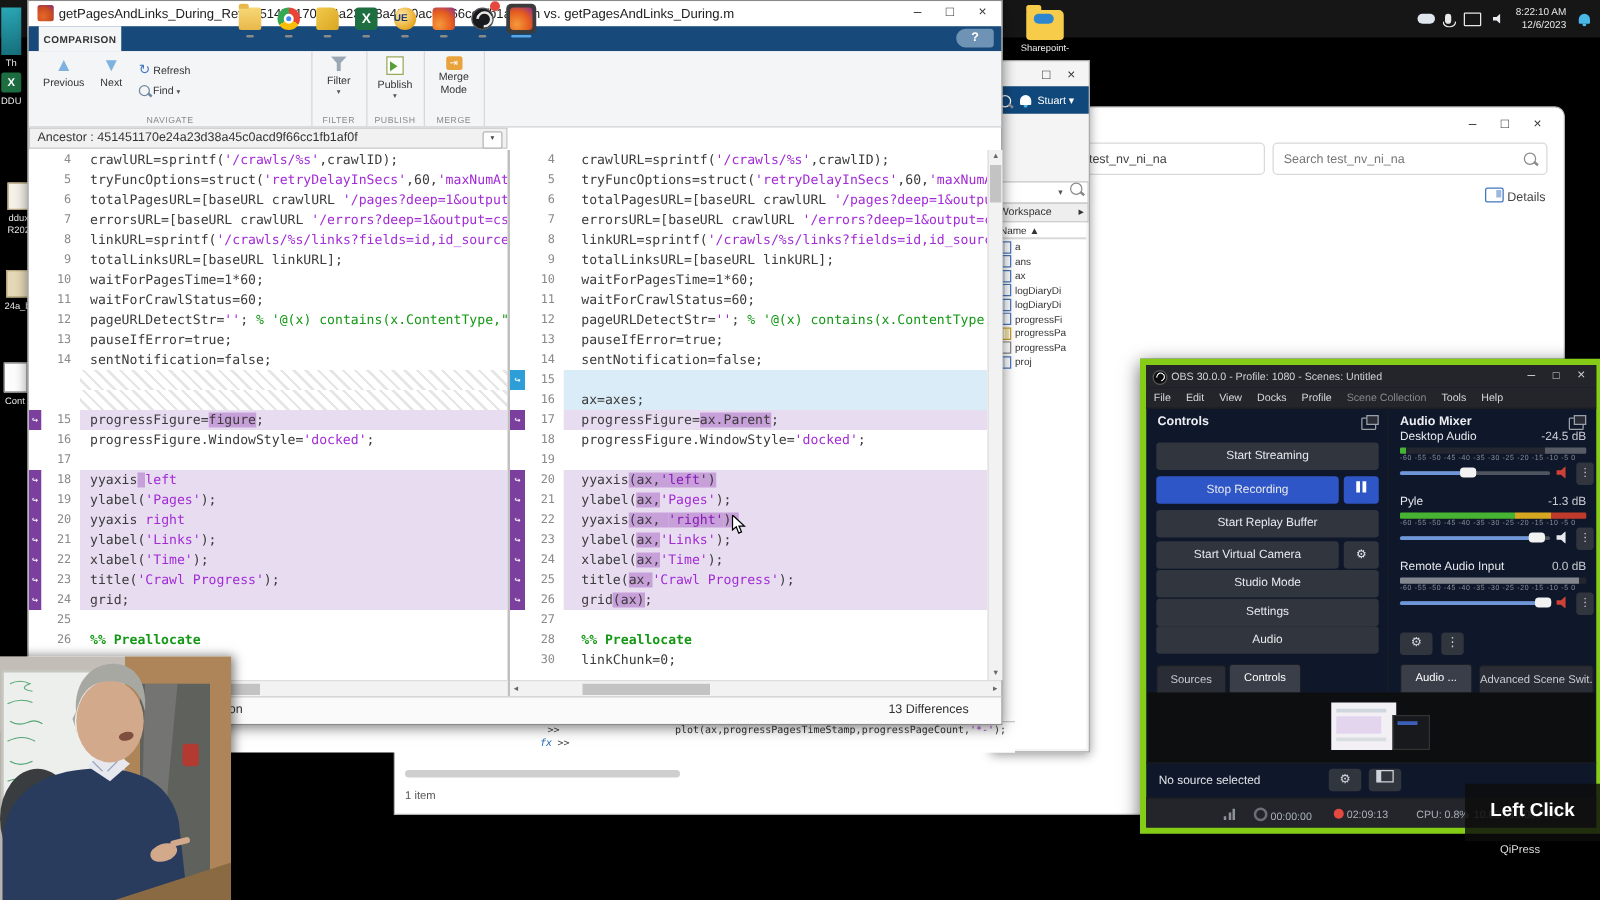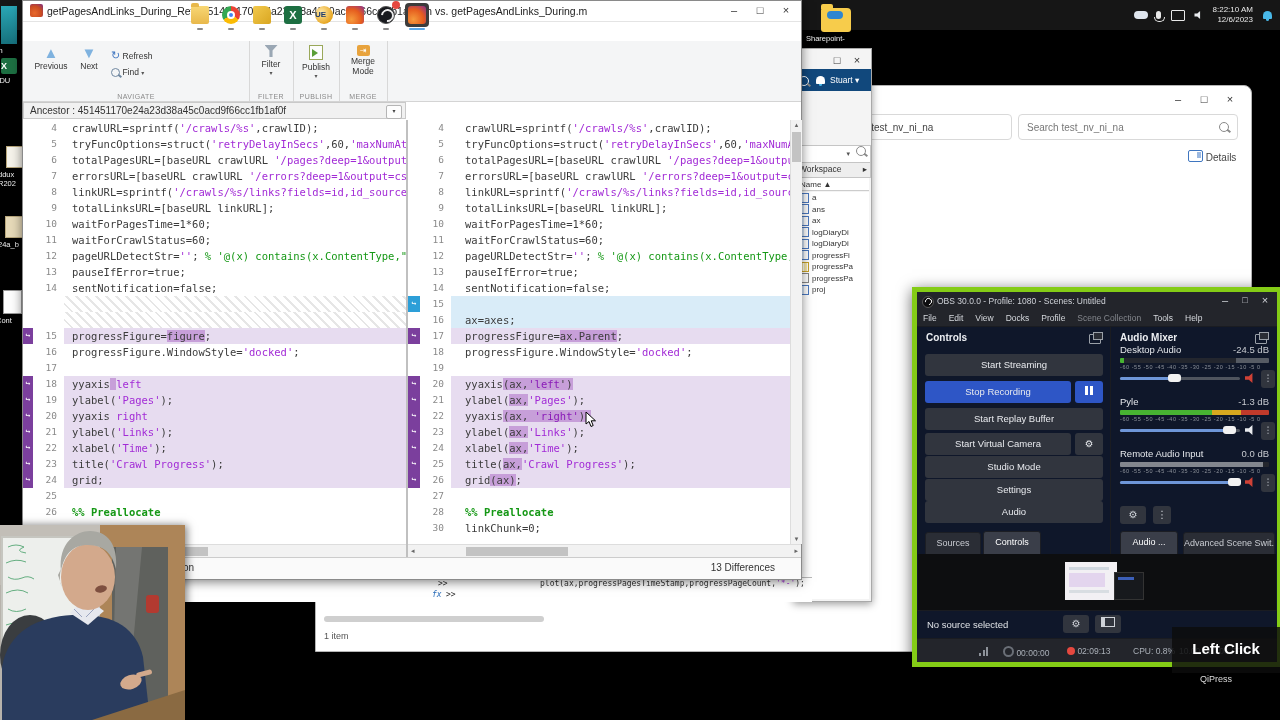--- a/index.html
+++ b/index.html
@@ -1,20 +1,20 @@
 <!DOCTYPE html>
 <html><head>
 <meta charset="utf-8">
 <style>
   html,body{margin:0;padding:0;width:1280px;height:720px;overflow:hidden;background:#000;
     font-family:"Liberation Sans",sans-serif;-webkit-font-smoothing:antialiased;}
   .abs{position:absolute;}
   .win{position:absolute;background:#fff;box-shadow:0 2px 10px rgba(0,0,0,.5);}
   
-  .dicon{position:absolute;color:#eee;font-size:7.5px;}
+  .dicon{position:absolute;color:#eee;font-size:7.5px;text-align:center;}
   .dic-img{margin:0 auto 2px auto;}
   .ic-teams{width:16px;height:38px;background:linear-gradient(180deg,#2aa6b5,#17717d);}
   .ic-xl{width:16px;height:16px;background:#1d6f42;border-radius:2px;color:#fff;font-size:9px;font-weight:bold;line-height:16px;}
   .ic-file{width:16px;height:20px;background:#f5f2ea;border:1px solid #b9a77c;}
   .ic-doc{width:17px;height:22px;background:#fdfdfd;border:1px solid #999;}
   .ic-spfold{width:30px;height:24px;background:#f7cc4b;border-radius:2px 4px 3px 3px;position:relative;}
   .ic-spfold:before{content:"";position:absolute;top:-4px;left:0;width:12px;height:5px;background:#f7cc4b;border-radius:2px 2px 0 0;}
   .ic-cloudlet{position:absolute;top:3px;left:6px;width:16px;height:8px;background:#2e86d0;border-radius:8px;}
   
   #cmp{left:22px;top:0;width:778px;height:578px;border:1px solid #8a8a8a;background:#fff;}
@@ -268,20 +268,24 @@
 <div id="cmp" class="win">
   <div class="cmp-title">
     <span class="mlogo"></span>
     <span class="ttl">getPagesAndLinks_During_Rev_451451170e24a23d38a45c0acd9f66cc1fb1af0f.m vs. getPagesAndLinks_During.m</span>
     <span class="wbtns">
       <span class="wbtn">–</span>
       <span class="wbtn">□</span>
       <span class="wbtn">×</span>
     </span>
   </div>
+  <div class="cmp-strip">
+    <span class="cmp-tab">COMPARISON</span>
+    <span class="helpbdg">?</span>
+  </div>
   <div class="cmp-ribbon">
     <div class="rgrp" style="left:0;width:226px;">
       <div class="rbtn" style="left:8px;top:4px;width:40px;">
         <div class="bigarrow">▲</div>
         <div>Previous</div>
       </div>
       <div class="rbtn" style="left:50px;top:4px;width:32px;">
         <div class="bigarrow">▼</div>
         <div>Next</div>
       </div>

